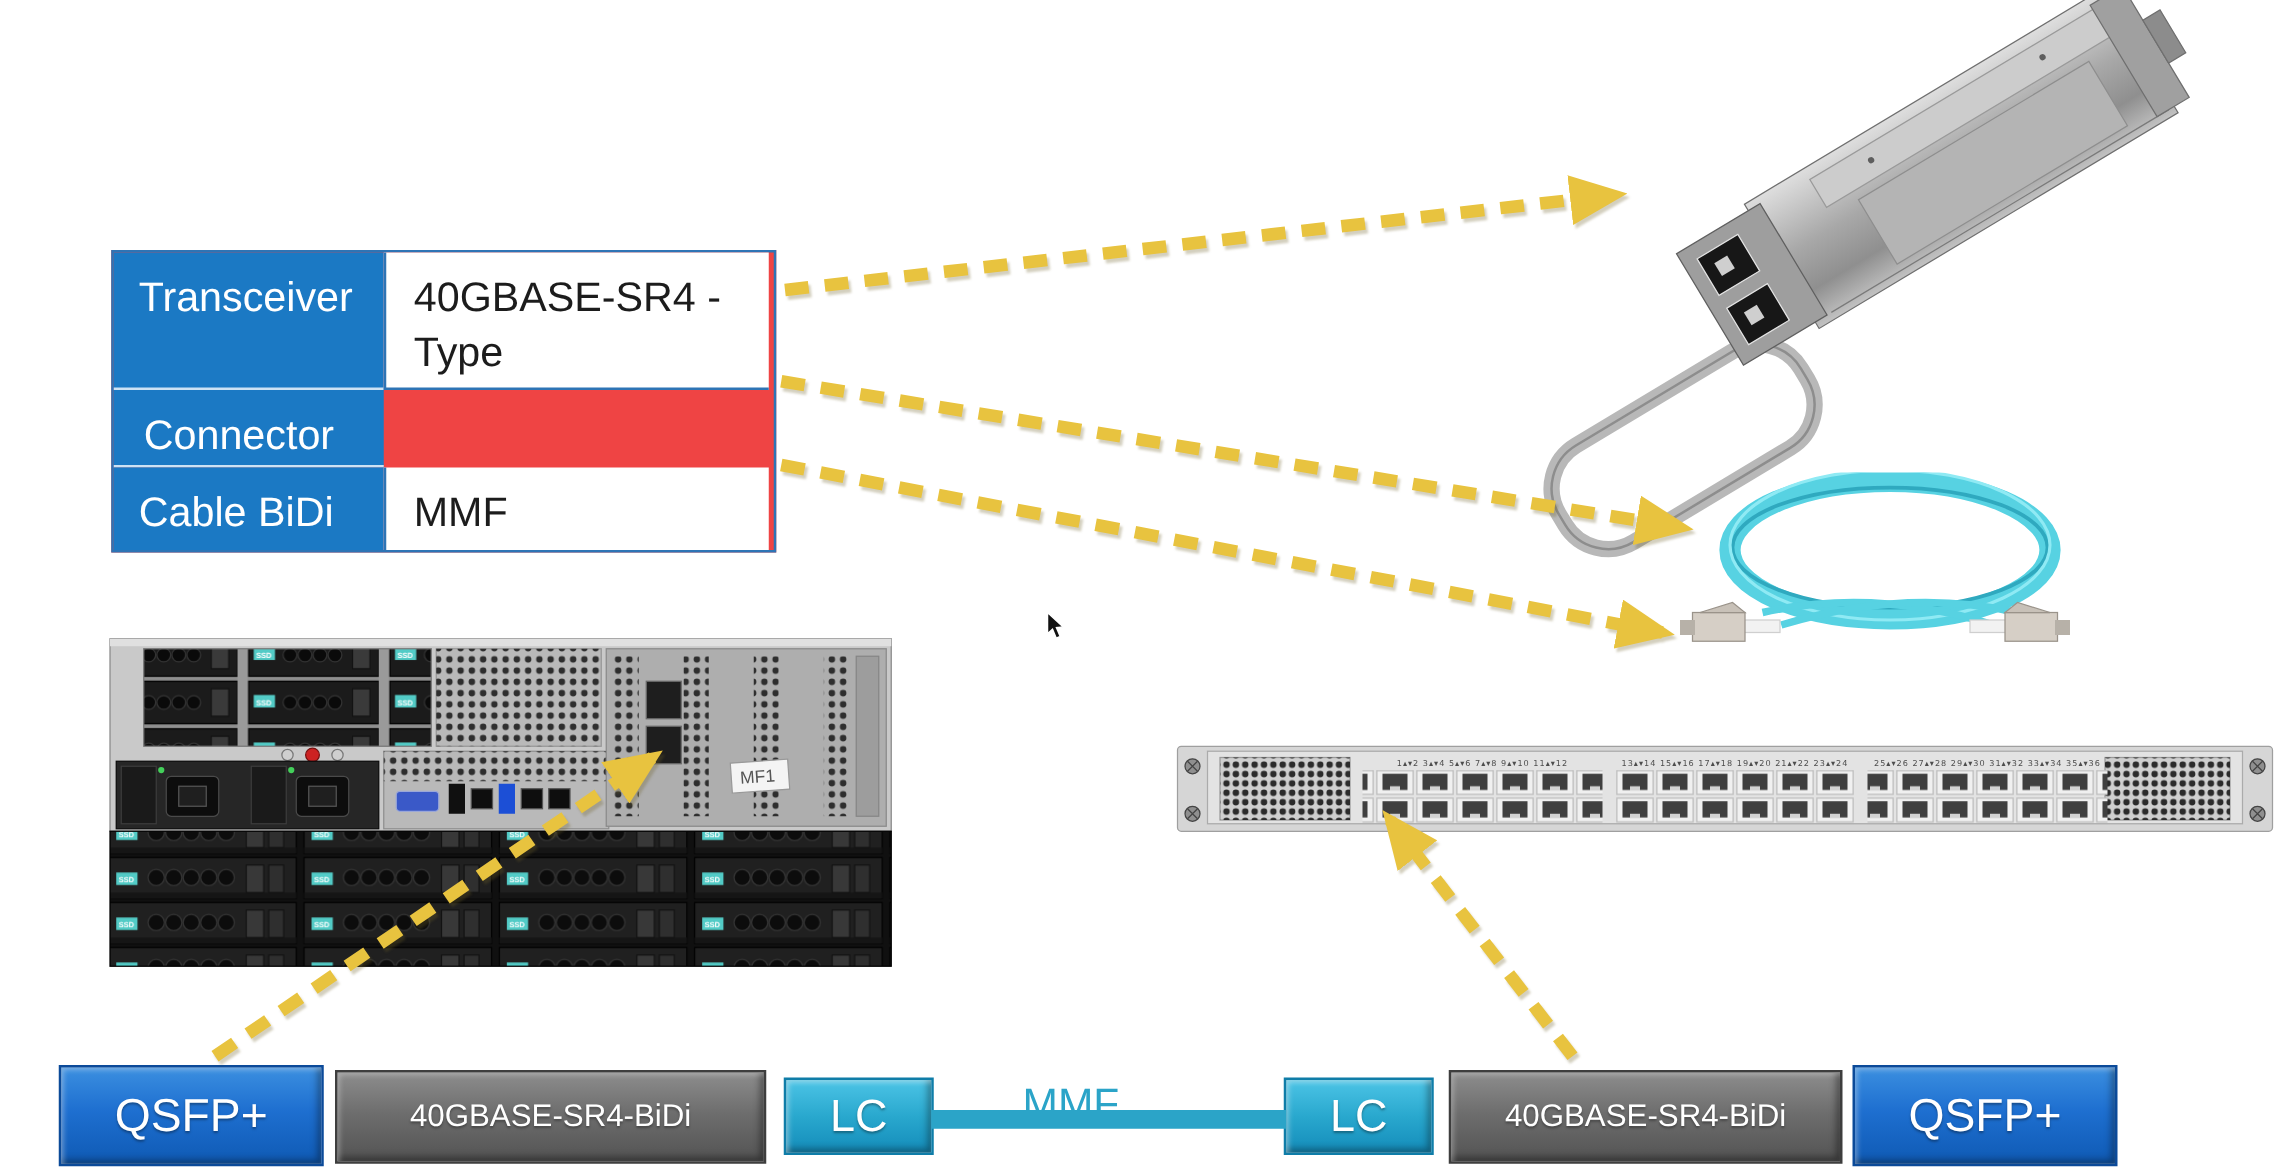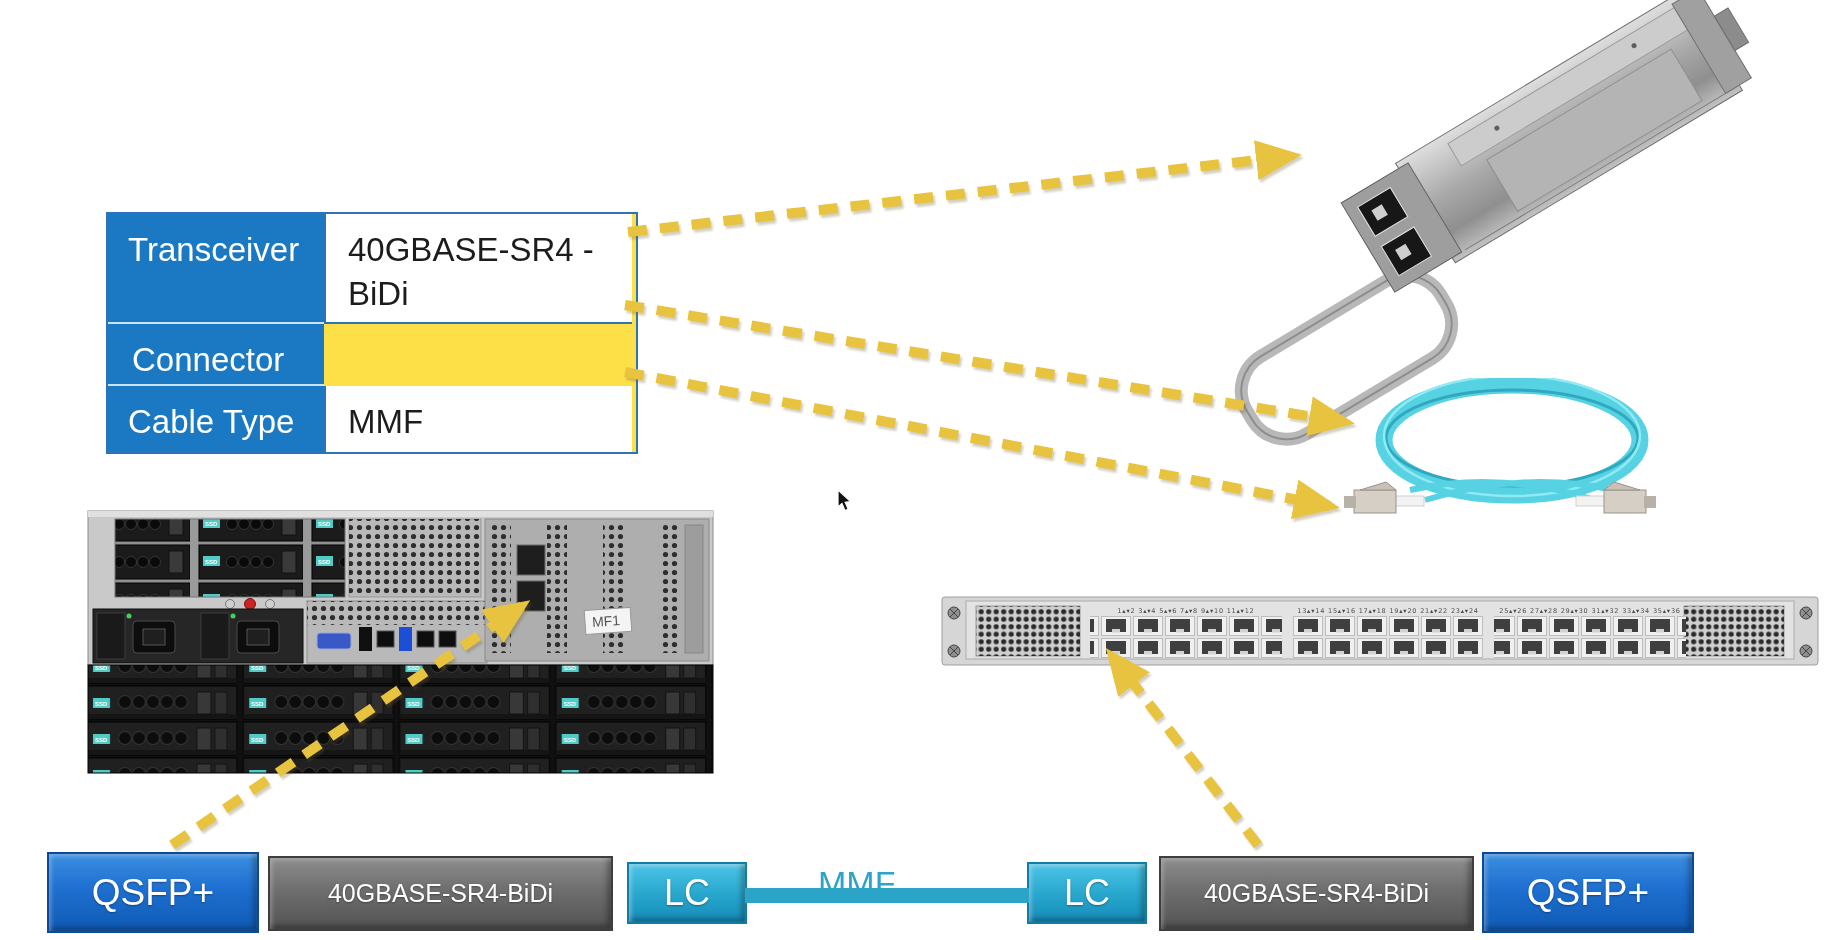--- a/index.html
+++ b/index.html
@@ -1,20 +1,20 @@
 <!DOCTYPE html>
 <html><head>
 <meta charset="utf-8">
 <style>
   html,body{margin:0;padding:0;background:#ffffff;}
   .stage{position:relative;width:1830px;height:940px;background:#ffffff;overflow:hidden;
          font-family:"Liberation Sans",sans-serif;}
 
   
-  .spec-table{position:absolute;left:89px;top:212px;width:528px;border:2px solid #2e74b5;background:#fde047;margin-left:17px;}
+  .spec-table{position:absolute;left:89px;top:200px;width:528px;border:2px solid #2e74b5;background:#ef4444;}
   .spec-row{display:flex;}
   .spec-cell{box-sizing:border-box;font-size:33px;line-height:44px;}
   .spec-h{width:216px;background:#1b79c4;color:#ffffff;padding:14px 0 0 20px;border-bottom:2px solid #cde2f4;}
   .spec-v{width:308px;background:#ffffff;color:#1c1c1c;padding:14px 14px 0 22px;
           border-left:2px solid #2e74b5;border-bottom:2px solid #2e74b5;}
   .r1{height:110px;} .r2{height:62px;padding-left:24px;} .r3{height:66px;}
   .last .spec-h,.last .spec-v{border-bottom:none;}
 
   
   .box{position:absolute;display:flex;align-items:center;justify-content:center;color:#fff;
@@ -41,27 +41,27 @@
   .imgsvg{position:absolute;z-index:1;}
 </style>
 </head>
 <body>
 
 <div class="stage">
 
   <div class="spec-table">
     <div class="spec-row">
       <div class="spec-cell spec-h r1">Transceiver</div>
-      <div class="spec-cell spec-v r1">40GBASE-SR4 - BiDi</div>
+      <div class="spec-cell spec-v r1">40GBASE-SR4 - Type</div>
     </div>
     <div class="spec-row">
       <div class="spec-cell spec-h r2">Connector</div>
     </div>
     <div class="spec-row last">
-      <div class="spec-cell spec-h r3">Cable Type</div>
+      <div class="spec-cell spec-h r3">Cable BiDi</div>
       <div class="spec-cell spec-v r3">MMF</div>
     </div>
   </div>
 
   <svg class="imgsvg" style="left:85px;top:505px;" width="630" height="270" viewBox="0 0 630 270">
     <defs>
       <pattern id="perf" width="9" height="9" patternUnits="userSpaceOnUse">
         <circle cx="4.5" cy="4.5" r="2.6" fill="#2e2e2e"></circle>
       </pattern>
       <pattern id="bay" width="113" height="38" patternUnits="userSpaceOnUse">

